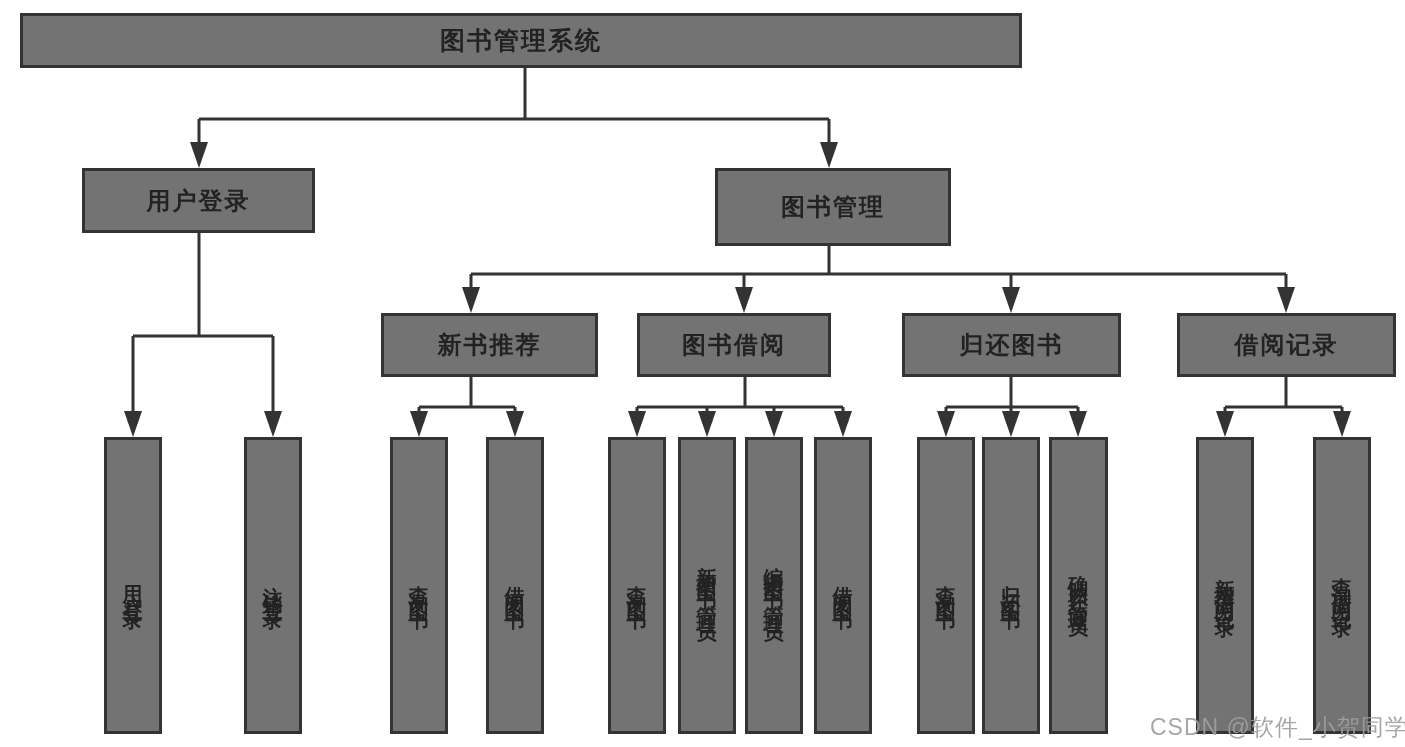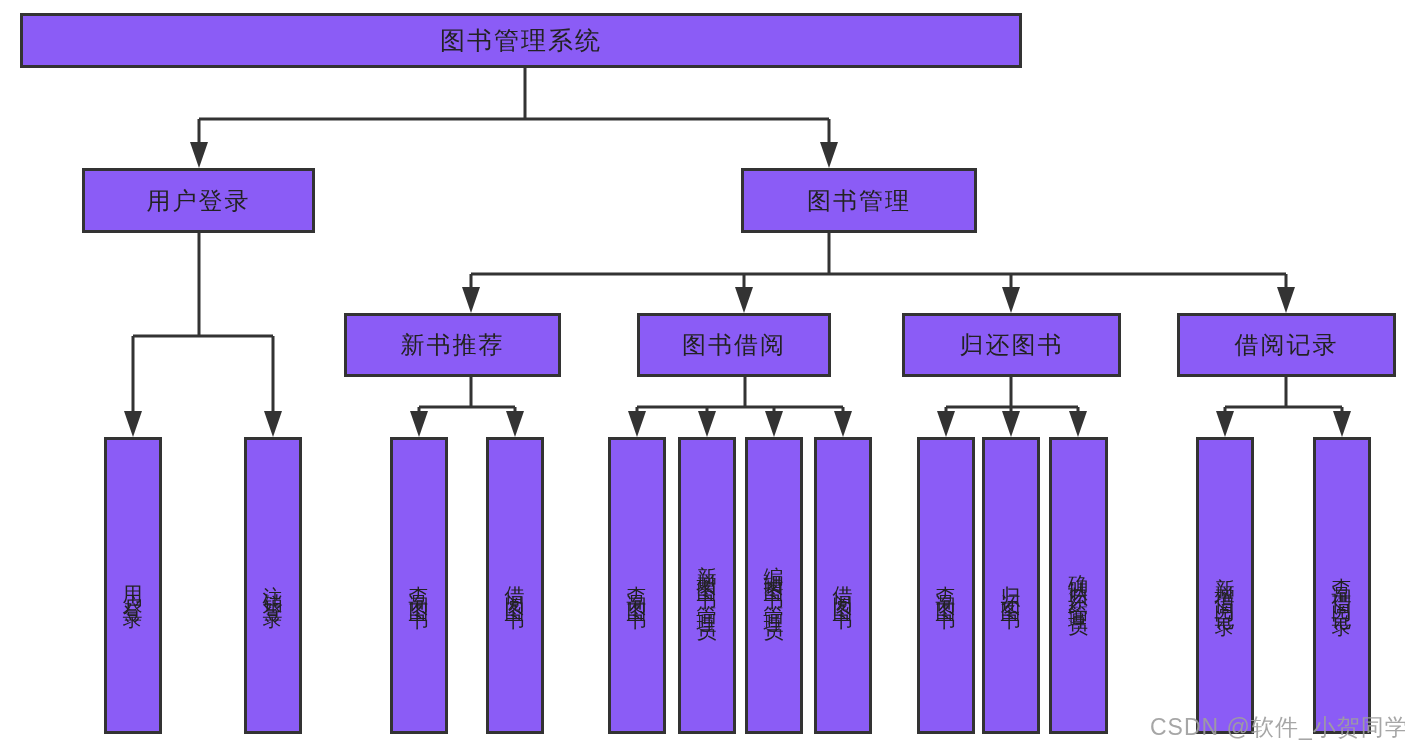--- a/index.html
+++ b/index.html
@@ -15,28 +15,29 @@
     position: absolute;
     left: 0; top: 0;
     width: 1405px;
     height: 747px;
     z-index: 0;
   }
   .bx {
     position: absolute;
     box-sizing: border-box;
     border: 3px solid #333333;
-    background: #8b5cf6;
+    background: #737373;
     color: #222222;
     display: flex;
     align-items: center;
     justify-content: center;
     z-index: 1;
     text-align: center;
     line-height: 1;
+    font-weight: bold;
   }
   .h1 { font-size: 25px; letter-spacing: 2px; }
   .h2 { font-size: 24px; letter-spacing: 2px; }
   .vx {
     writing-mode: vertical-rl;
     font-size: 20px;
     letter-spacing: 8px;
     line-height: 1;
     padding: 6px 0;
   }
@@ -109,23 +110,23 @@
       <polygon points="1002,411 1020,411 1011,437"></polygon>
       <polygon points="1069,411 1087,411 1078,437"></polygon>
       <polygon points="1216,411 1234,411 1225,437"></polygon>
       <polygon points="1333,411 1351,411 1342,437"></polygon>
     </g>
   </svg>
 
   <div class="bx h1" style="left:20px; top:13px; width:1002px; height:55px;">图书管理系统</div>
 
   <div class="bx h2" style="left:82px; top:168px; width:233px; height:65px;">用户登录</div>
-  <div class="bx h2" style="left:741px; top:168px; width:236px; height:65px;">图书管理</div>
+  <div class="bx h2" style="left:715px; top:168px; width:236px; height:78px;">图书管理</div>
 
-  <div class="bx h2" style="left:344px; top:313px; width:217px; height:64px;text-align:right;">新书推荐</div>
+  <div class="bx h2" style="left:381px; top:313px; width:217px; height:64px;text-align:right;">新书推荐</div>
   <div class="bx h2" style="left:637px; top:313px; width:194px; height:64px;">图书借阅</div>
   <div class="bx h2" style="left:902px; top:313px; width:219px; height:64px;">归还图书</div>
   <div class="bx h2" style="left:1177px; top:313px; width:219px; height:64px;">借阅记录</div>
 
   <div class="bx vx" style="left:104px; top:437px; width:58px; height:297px;">用户登录</div>
   <div class="bx vx" style="left:244px; top:437px; width:58px; height:297px;">注销登录</div>
 
   <div class="bx vx" style="left:390px; top:437px; width:58px; height:297px;">查询图书</div>
   <div class="bx vx" style="left:486px; top:437px; width:58px; height:297px;">借阅图书</div>
 

